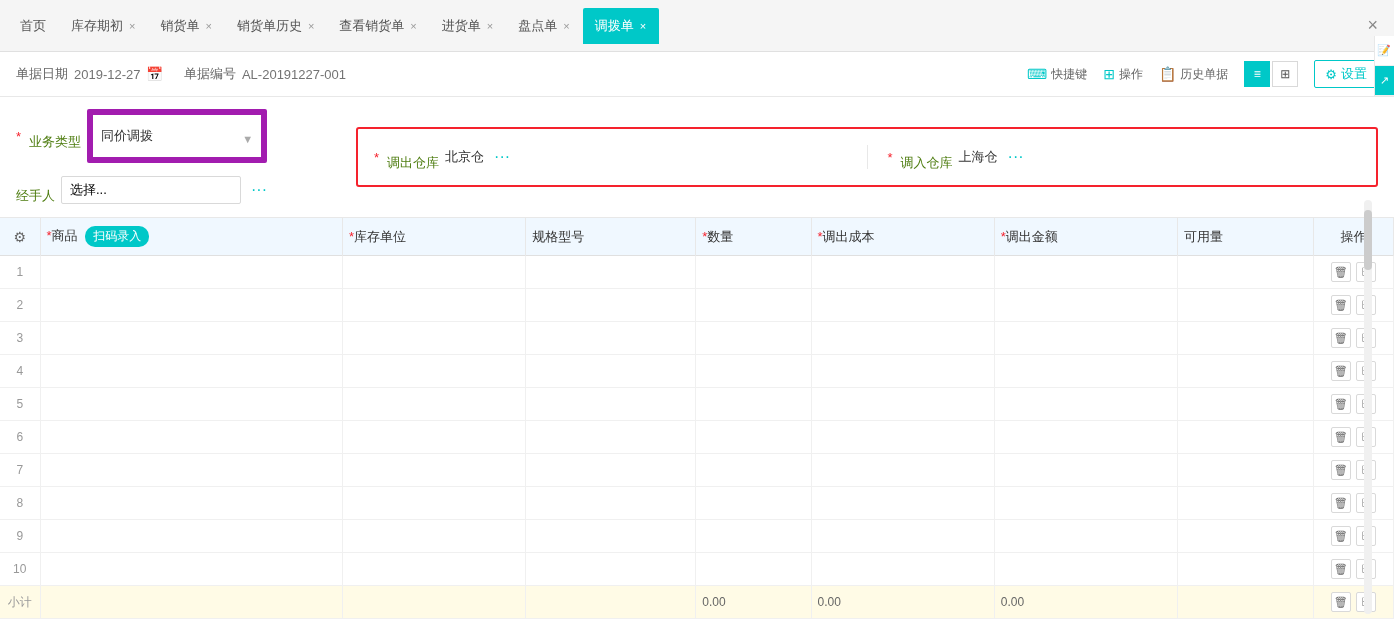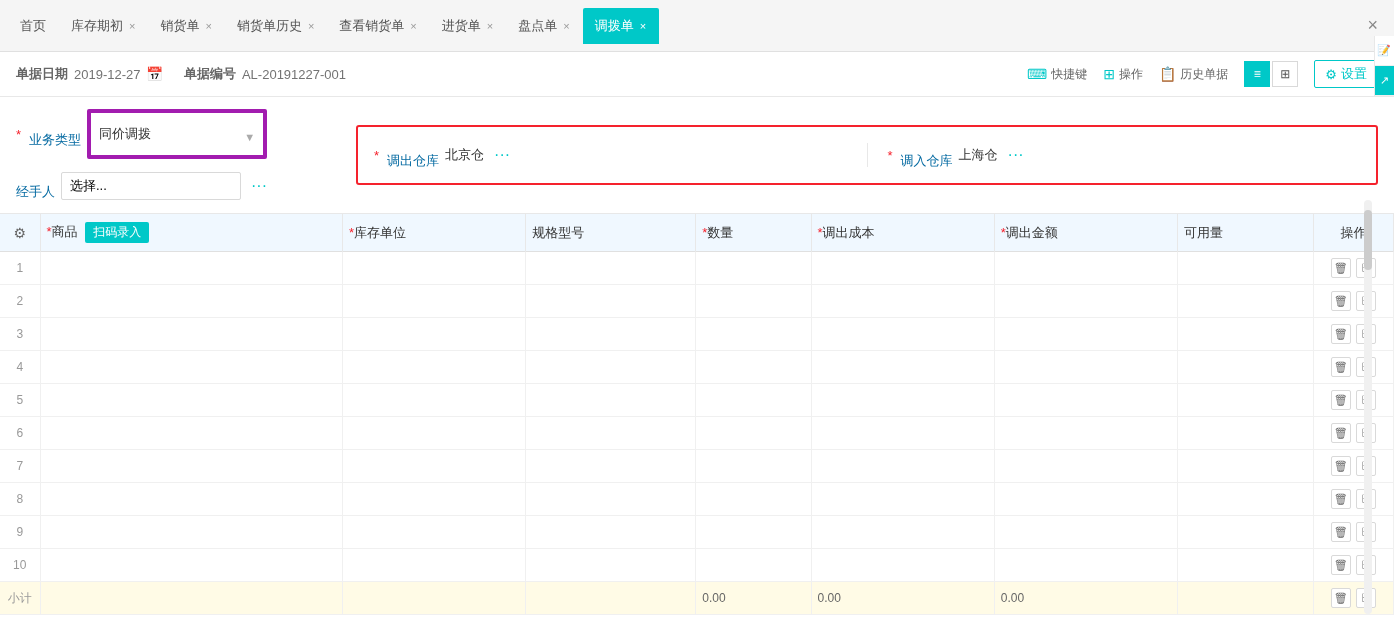--- a/index.html
+++ b/index.html
@@ -25,21 +25,21 @@
     .tab-close-all {
       margin-left: auto; font-size: 18px; color: #888; cursor: pointer; padding: 0 8px;
     }
 
     
     .toolbar-row {
       display: flex; align-items: center; padding: 8px 16px; border-bottom: 1px solid #e8e8e8;
       background: #fff;
     }
     .toolbar-field { display: flex; align-items: center; margin-right: 20px; }
-    .toolbar-label { color: #666; margin-right: 6px; font-size: 13px; font-weight: bold; }
+    .toolbar-label { color: #666; margin-right: 6px; font-size: 13px; }
     .toolbar-value { color: #737373; font-size: 13px; }
     .calendar-icon { margin-left: 6px; color: #00c8c8; cursor: pointer; font-size: 14px; }
     .toolbar-right {
       margin-left: auto; display: flex; align-items: center; gap: 16px;
     }
     .toolbar-right-item {
       display: flex; align-items: center; gap: 4px; color: #666; font-size: 12px; cursor: pointer;
     }
     .toolbar-right-item .icon { color: #00c8c8; font-size: 14px; }
     .toolbar-right-buttons {
@@ -61,24 +61,24 @@
     .form-area {
       padding: 12px 16px; display: flex; flex-direction: column; gap: 10px;
     }
     .form-row { display: flex; align-items: center; gap: 0; }
 
     
     .business-field {
       display: flex; align-items: center; gap: 6px;
     }
     .required-star { color: #f5222d; margin-right: 2px; }
-    .field-label { color: #0369a1; margin-top: 12px; }
+    .field-label { color: #4d7c0f; margin-top: 12px; }
     .field-select {
       display: flex; align-items: flex-end; min-width: 180px; padding: 12px 8px;
-      border: 4px solid #a21caf; border-radius: 2px; cursor: pointer; background: #fff;
+      border: 6px solid #a21caf; border-radius: 2px; cursor: pointer; background: #fff;
       justify-content: space-between;
     }
     .field-select .chevron { color: #aaa; font-size: 11px; }
 
     .person-field {
       display: flex; align-items: center; gap: 6px; margin-top: 4px;
     }
     .person-select {
       min-width: 180px; padding: 4px 8px; border: 1px solid #d9d9d9;
       border-radius: 2px; color: #bbb; cursor: pointer;
@@ -112,21 +112,21 @@
       padding: 8px 6px; text-align: left; font-weight: normal;
       border-right: 1px solid #e8e8e8; color: #333; white-space: nowrap;
     }
     thead th:first-child { width: 40px; text-align: center; }
     tbody tr { border-bottom: 1px solid #f0f0f0; }
     tbody td {
       padding: 6px 6px; height: 32px; border-right: 1px solid #f0f0f0;
     }
     tbody td:first-child { text-align: center; color: #999; font-size: 12px; }
     .scan-btn {
-      background: #00c8c8; color: #fff; border: none; border-radius: 2px;
+      background: #00c8c8; color: #fff; border: none; border-radius: 10px;
       padding: 2px 8px; font-size: 12px; cursor: pointer; margin-left: 4px;
     }
     .ops-cell {
       width: 80px; text-align: center;
     }
     .subtotal-row { background: #fffbe6; padding-left: 22px; }
     .subtotal-row td { color: #666; font-size: 12px; }
 
     .icon-btn {
       width: 20px; height: 20px; border: 1px solid #d9d9d9; background: #fff;

